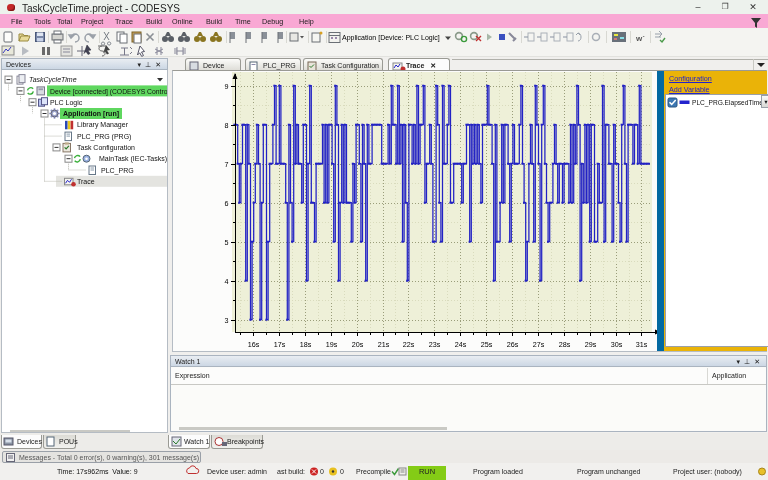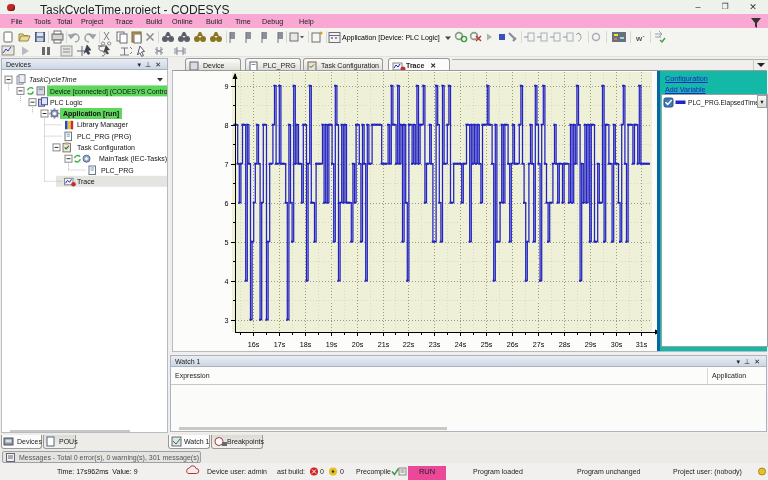--- a/index.html
+++ b/index.html
@@ -1,46 +1,46 @@
 <!DOCTYPE html>
 <html><head><meta charset="utf-8"><style>
 * { margin:0; padding:0; box-sizing:border-box; }
 html,body { width:768px; height:480px; overflow:hidden; }
 body { font-family:"Liberation Sans", sans-serif; background:#f0efed; position:relative; font-size:7.5px; color:#1a1a1a;}
 .abs { position:absolute; }
 #titlebar { left:0; top:0; width:768px; height:14px; background:#edf2ed; }
-#titlebar .txt { position:absolute; left:40px; top:3px; font-size:12px; color:#222; }
+#titlebar .txt { position:absolute; left:22px; top:3px; font-size:10px; color:#222; }
 #tb-ico { position:absolute; left:7px; top:3.5px; width:7.5px; height:7.5px; border-radius:50%; background:#c42828; box-shadow:inset -1px -1px 1px #7a1414;}
 .winbtn { position:absolute; top:1px; width:12px; height:12px; font-size:9px; color:#333; text-align:center; line-height:12px;}
 #menubar { left:0; top:14px; width:768px; height:14px; background:#f9a8d4; font-size:7.2px; color:#1a1a1a;}
 #menubar span { position:absolute; top:3px; }
 #toolbar { left:0; top:28px; width:768px; height:29px; background:#f4f4f1; border-bottom:1px solid #e2e2de;}
 .panelhdr { position:absolute; height:12px; background:linear-gradient(#e9edf2,#ccd7e4); border:1px solid #aab4c0; font-size:7px; color:#222; }
 .phtxt { position:absolute; left:4px; top:2px; }
 .phicos { position:absolute; right:2px; top:2px; font-size:7px; color:#222; letter-spacing:4px;}
 #devpanel { left:1px; top:58px; width:167px; height:375px; background:#fff; border:1px solid #b5bcc4; overflow:hidden;}
 #devhdr { left:1px; top:58px; width:167px; }
 #doctabs { left:172px; top:57px; width:596px; height:14px; }
 .dtab { position:absolute; top:1px; height:13px; border:1px solid #9a9a94; border-bottom:none; border-radius:3px 3px 0 0; background:linear-gradient(#fbfbf9,#dcdbd5); font-size:7px; padding:3px 4px 0 17px; color:#222; white-space:nowrap;}
 .dtab.active { background:#fcfcfc; font-weight:bold; height:14px; }
 #tracedoc { left:172px; top:70px; width:595px; height:282px; background:#fcfcfb; border:1px solid #b5bcc4; border-top:1px solid #9a9a94;}
-#tsidebar { left:657px; top:71px; width:110px; height:280px; background:#14b8a6; border-left:3px solid #0369a1;}
+#tsidebar { left:657px; top:71px; width:110px; height:280px; background:#eab308; border-left:7px solid #0369a1;}
 a.lnk { color:#2222cc; text-decoration:underline; font-size:7.2px; }
 #legendbox { position:absolute; left:1px; top:23px; width:107px; height:253px; background:#fff; border:1px solid #9aa0a8; }
 #watchpanel { left:170px; top:355px; width:597px; height:77px; background:#fbfbf9; border:1px solid #aab4c0;}
 #watchhdr { left:170px; top:355px; width:597px; }
 #watchcols { position:absolute; left:0; top:12px; width:595px; height:17px; background:#fcfcfb; border-bottom:1px solid #c8c8c4; font-size:7px; color:#222;}
 #bottabs { left:0; top:433px; width:768px; height:17px; background:#edece9; }
 .btab { position:absolute; top:2px; height:14px; border:1px solid #9a9a94; border-top:none; border-radius:0 0 3px 3px; background:linear-gradient(#dcdbd5,#f2f2ef); font-size:7px; padding:3px 5px 0 15px; color:#222; white-space:nowrap;}
 .btab.active { background:#fcfcfc; }
 #msgbar { left:0; top:450px; width:768px; height:13px; background:#eceae7; }
 #msgbox { position:absolute; left:2px; top:0.5px; width:199px; height:12px; border:1px solid #9aa0a8; border-radius:2px; background:#e4e3e0; font-size:7px; color:#555;}
 #statusbar { left:0; top:463px; width:768px; height:17px; background:#f1f0ee; font-size:7.5px; color:#222;}
 #statusbar span { position:absolute; top:5px; white-space:nowrap;}
-.runbox { position:absolute; left:408px; top:2.5px; width:38px; height:16px; background:#ec4899; text-align:center; line-height:12px; font-size:7.5px;}
+.runbox { position:absolute; left:408px; top:2.5px; width:38px; height:16px; background:#84cc16; text-align:center; line-height:12px; font-size:7.5px;}
 </style></head>
 <body>
 
 <div class="abs" id="titlebar">
   <div id="tb-ico"></div>
   <div class="txt">TaskCycleTime.project - CODESYS</div>
   <div class="winbtn" style="left:692px;">–</div>
   <div class="winbtn" style="left:719px; font-size:8px;">❐</div>
   <div class="winbtn" style="left:747px;">✕</div>
 </div>

